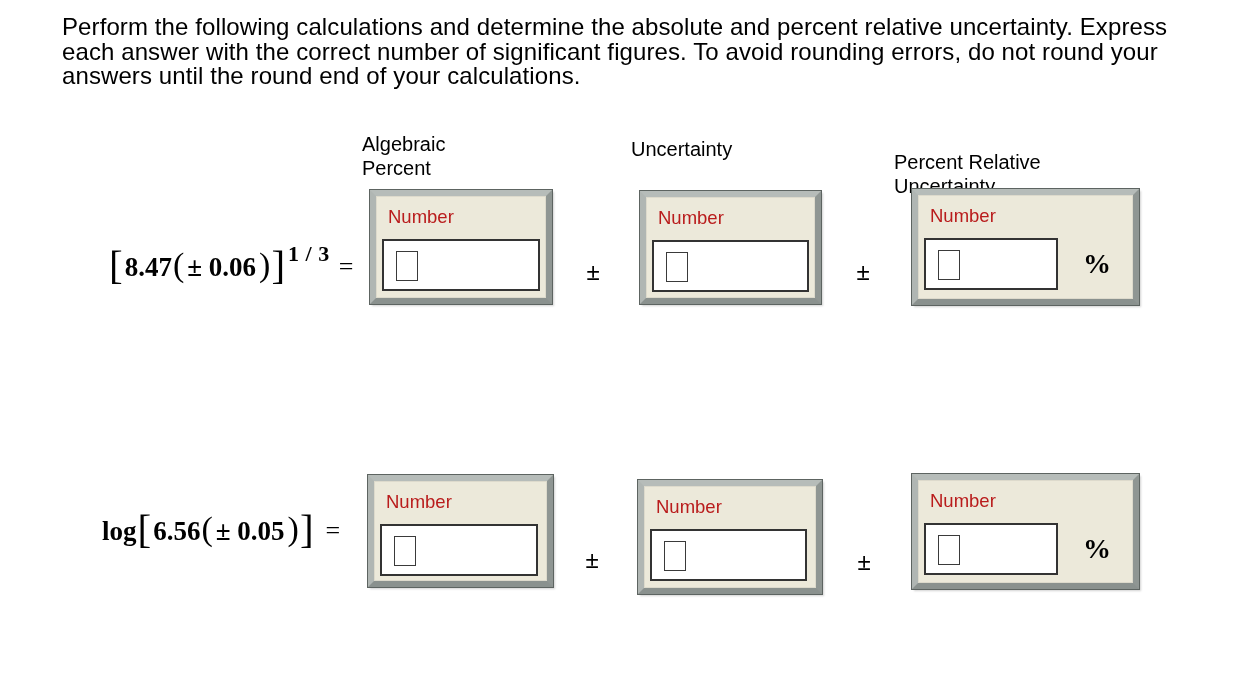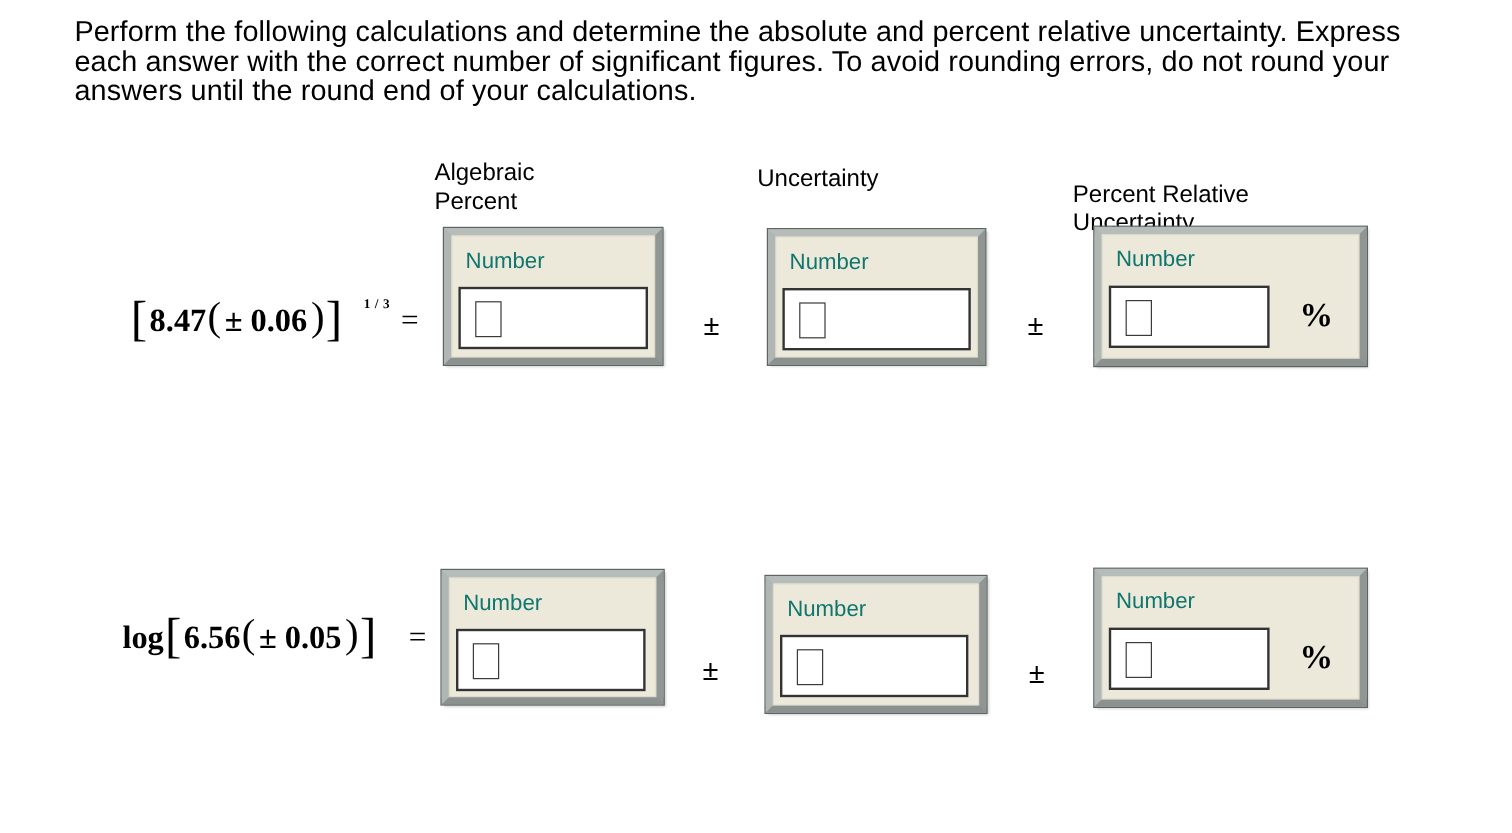--- a/index.html
+++ b/index.html
@@ -28,21 +28,21 @@
   }
   .pA1 { left: 370px; top: 190px; width: 182px; height: 114px; }
   .pB1 { left: 640px; top: 191px; width: 181px; height: 113px; }
   .pC1 { left: 912px; top: 189px; width: 227px; height: 116px; }
   .pA2 { left: 368px; top: 475px; width: 185px; height: 112px; }
   .pB2 { left: 638px; top: 480px; width: 184px; height: 114px; }
   .pC2 { left: 912px; top: 474px; width: 227px; height: 115px; }
 
   .panel-label {
     position: absolute; left: 12px; top: 10px;
-    font-size: 18.5px; color: #0f766e;
+    font-size: 18.5px; color: #b91c1c;
   }
   .panel-input {
     position: absolute; left: 6px; top: 43px; height: 52px;
     background: #ffffff; border: 2px solid #333333;
   }
   .w-a { width: 158px; }
   .w-b { width: 157px; }
   .w-c { width: 134px; }
   .placeholder-rect {
     position: absolute; left: 12px; top: 10px; width: 22px; height: 30px;
@@ -77,22 +77,22 @@
     font-weight: 400; font-size: 41px; line-height: 1;
     position: relative; top: -2px;
   }
   .eq .val { margin-left: 2px; }
   .eq .paren {
     font-weight: 400; font-size: 34px; line-height: 1;
     position: relative; top: -2px; margin: 0 1px;
   }
   .eq .unc { margin: 0 2px; }
   .eq .expo {
-    font-size: 11px; font-weight: bold; letter-spacing: 0.5px;
-    position: relative; top: -13px; margin-left: 18px;
+    font-size: 22px; font-weight: bold; letter-spacing: 0.5px;
+    position: relative; top: -13px; margin-left: 3px;
   }
   .eq .eqsign { font-weight: 400; font-size: 26px; margin-left: 9px; }
 </style>
 </head>
 <body>
 
 <div class="instructions">
   <div class="line">Perform the following calculations and determine the absolute and percent relative uncertainty. Express</div>
   <div class="line">each answer with the correct number of significant figures. To avoid rounding errors, do not round your</div>
   <div class="line">answers until the round end of your calculations.</div>

